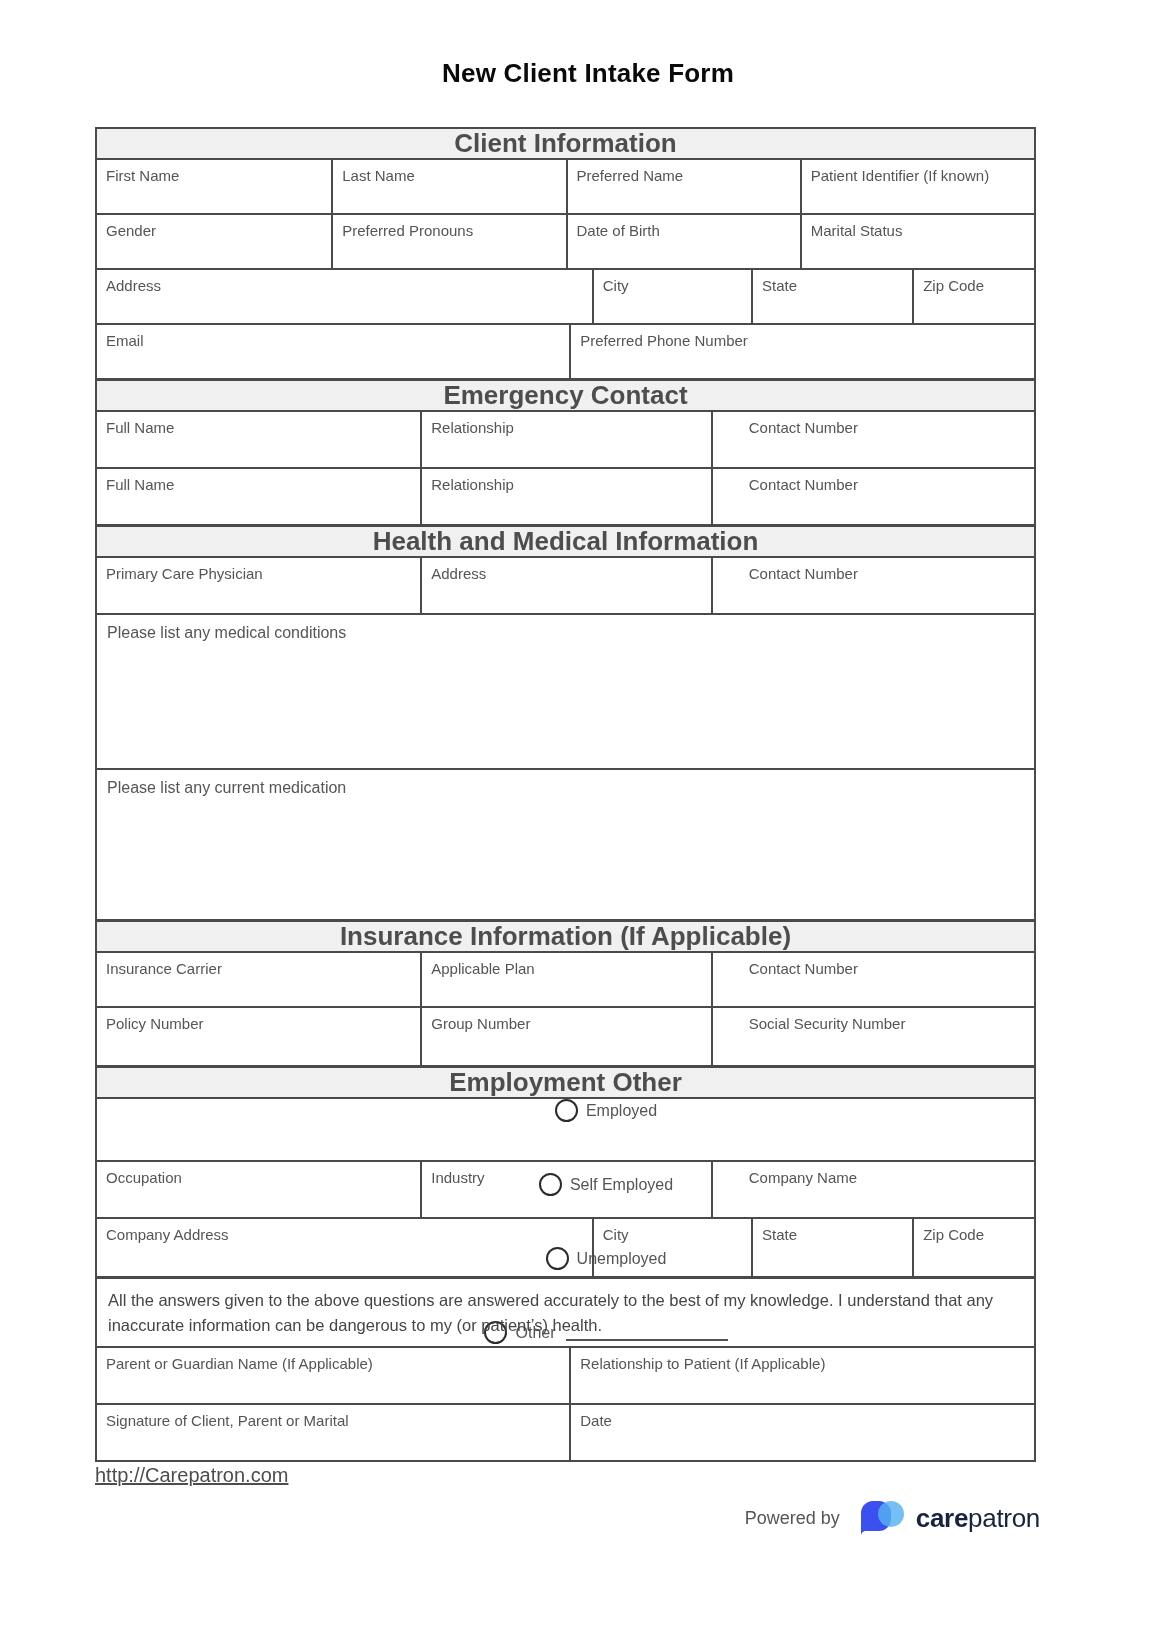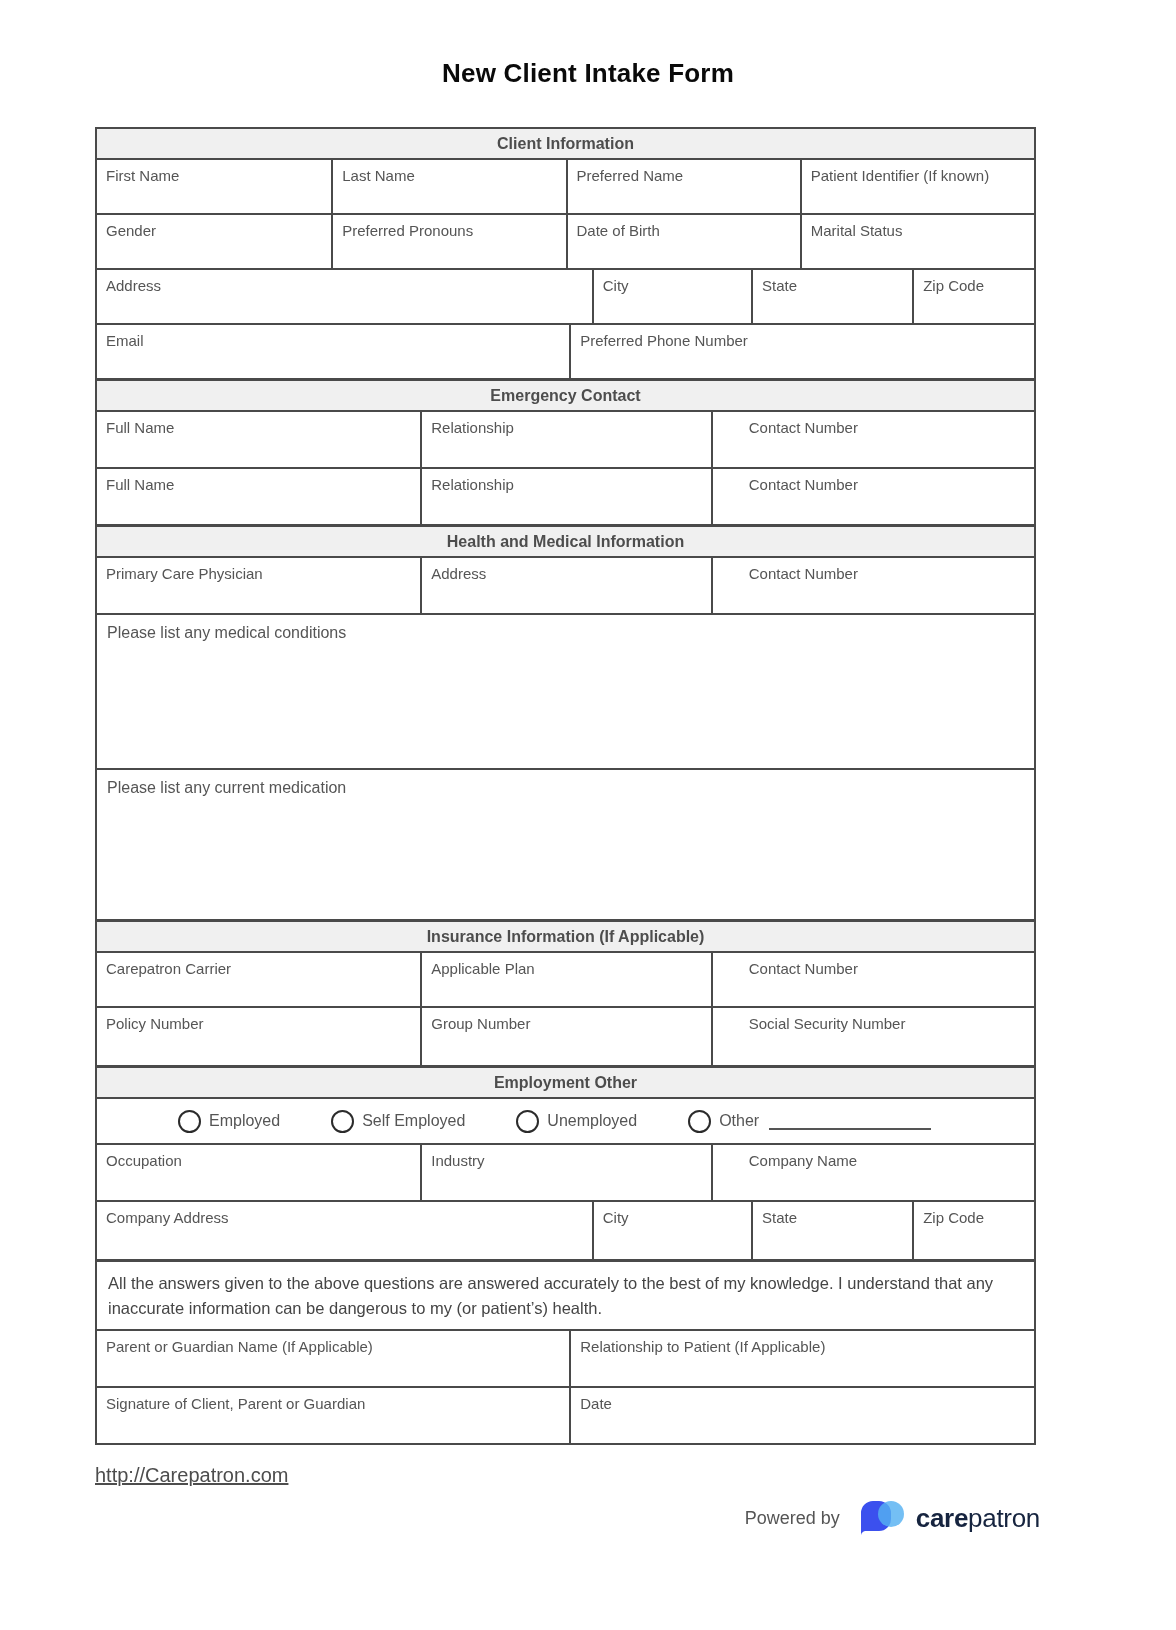--- a/index.html
+++ b/index.html
@@ -13,40 +13,40 @@
     letter-spacing:0.2px;
   }
   .form {
     position:absolute; left:95px; top:127px; width:941px;
     border:2px solid #4a4a4a; box-sizing:border-box; background:#fff;
   }
   .form > div { border-top:2px solid #4a4a4a; }
   .form > div:first-child { border-top:none; }
   .sec-header {
     background:#f0f0f0; height:29px; display:flex; align-items:center;
-    justify-content:center; font-size:16px; font-weight:bold; color:#4d4d4d;
+    justify-content:center; font-size:26px; font-weight:bold; color:#4d4d4d;
     border-top-width:3px !important;
   }
   .form > div.sec-header:first-child { border-top:none !important; }
   .row { display:flex; }
   .cell {
     box-sizing:border-box; border-left:2px solid #4a4a4a;
     padding:7px 9px; font-size:15px; color:#555; overflow:hidden;
   }
   .cell:first-child { border-left:none; }
   .h53 { height:53px; } .h55 { height:55px; } .h57 { height:57px; }
   .area { height:155px; box-sizing:border-box; padding:9px 10px; font-size:16px; color:#555; }
   .area2 { height:151px; }
   .w25  { width:25%; }
   .wa1 { width:52.8%; } .wa2 { width:17%; } .wa3 { width:17.2%; } .wa4 { width:13%; }
   .wh1 { width:50.4%; } .wh2 { width:49.6%; }
   .w3a { width:34.5%; } .w3b { width:31%; } .w3c { width:34.5%;padding-left:36px; }
   .radio-row {
-    height:46px; display:flex; align-items:center; padding-left:81px;
-    gap:51px; font-size:16px; color:#555; box-sizing:border-box;
+    height:63px; display:flex; align-items:center; padding-left:81px;
+    gap:51px; font-size:16px; color:#555; box-sizing:border-box;flex-direction:column;
   }
   .opt { display:flex; align-items:center; }
   .radio {
     width:19px; height:19px; border:2.5px solid #2b2b2b; border-radius:50%;
     background:#fff; margin-right:8px; flex:0 0 auto;
   }
   .other-line {
     display:inline-block; width:162px; height:15px;
     border-bottom:2px solid #555; margin-left:10px;
   }
@@ -124,21 +124,21 @@
     <div class="cell w3c"><span>Contact Number</span></div>
   </div>
 
   <div class="area"><span>Please list any medical conditions</span></div>
 
   <div class="area area2"><span>Please list any current medication</span></div>
 
   <div class="sec-header">Insurance Information (If Applicable)</div>
 
   <div class="row h53">
-    <div class="cell w3a"><span>Carepatron Carrier</span></div>
+    <div class="cell w3a"><span>Insurance Carrier</span></div>
     <div class="cell w3b"><span>Applicable Plan</span></div>
     <div class="cell w3c"><span>Contact Number</span></div>
   </div>
 
   <div class="row h57">
     <div class="cell w3a"><span>Policy Number</span></div>
     <div class="cell w3b"><span>Group Number</span></div>
     <div class="cell w3c"><span>Social Security Number</span></div>
   </div>
 
@@ -178,21 +178,21 @@
   </div>
 
   <div class="disclaimer"><span>All the answers given to the above questions are answered accurately to the best of my knowledge. I understand that any inaccurate information can be dangerous to my (or patient’s) health.</span></div>
 
   <div class="row h55">
     <div class="cell wh1"><span>Parent or Guardian Name (If Applicable)</span></div>
     <div class="cell wh2"><span>Relationship to Patient (If Applicable)</span></div>
   </div>
 
   <div class="row h55">
-    <div class="cell wh1"><span>Signature of Client, Parent or Guardian</span></div>
+    <div class="cell wh1"><span>Signature of Client, Parent or Marital</span></div>
     <div class="cell wh2"><span>Date</span></div>
   </div>
 
 </div>
 
 <a class="footer-link">http://Carepatron.com</a>
 
 <div class="powered">
   <span class="powered-text">Powered by</span>
   <span class="logo-mark">

